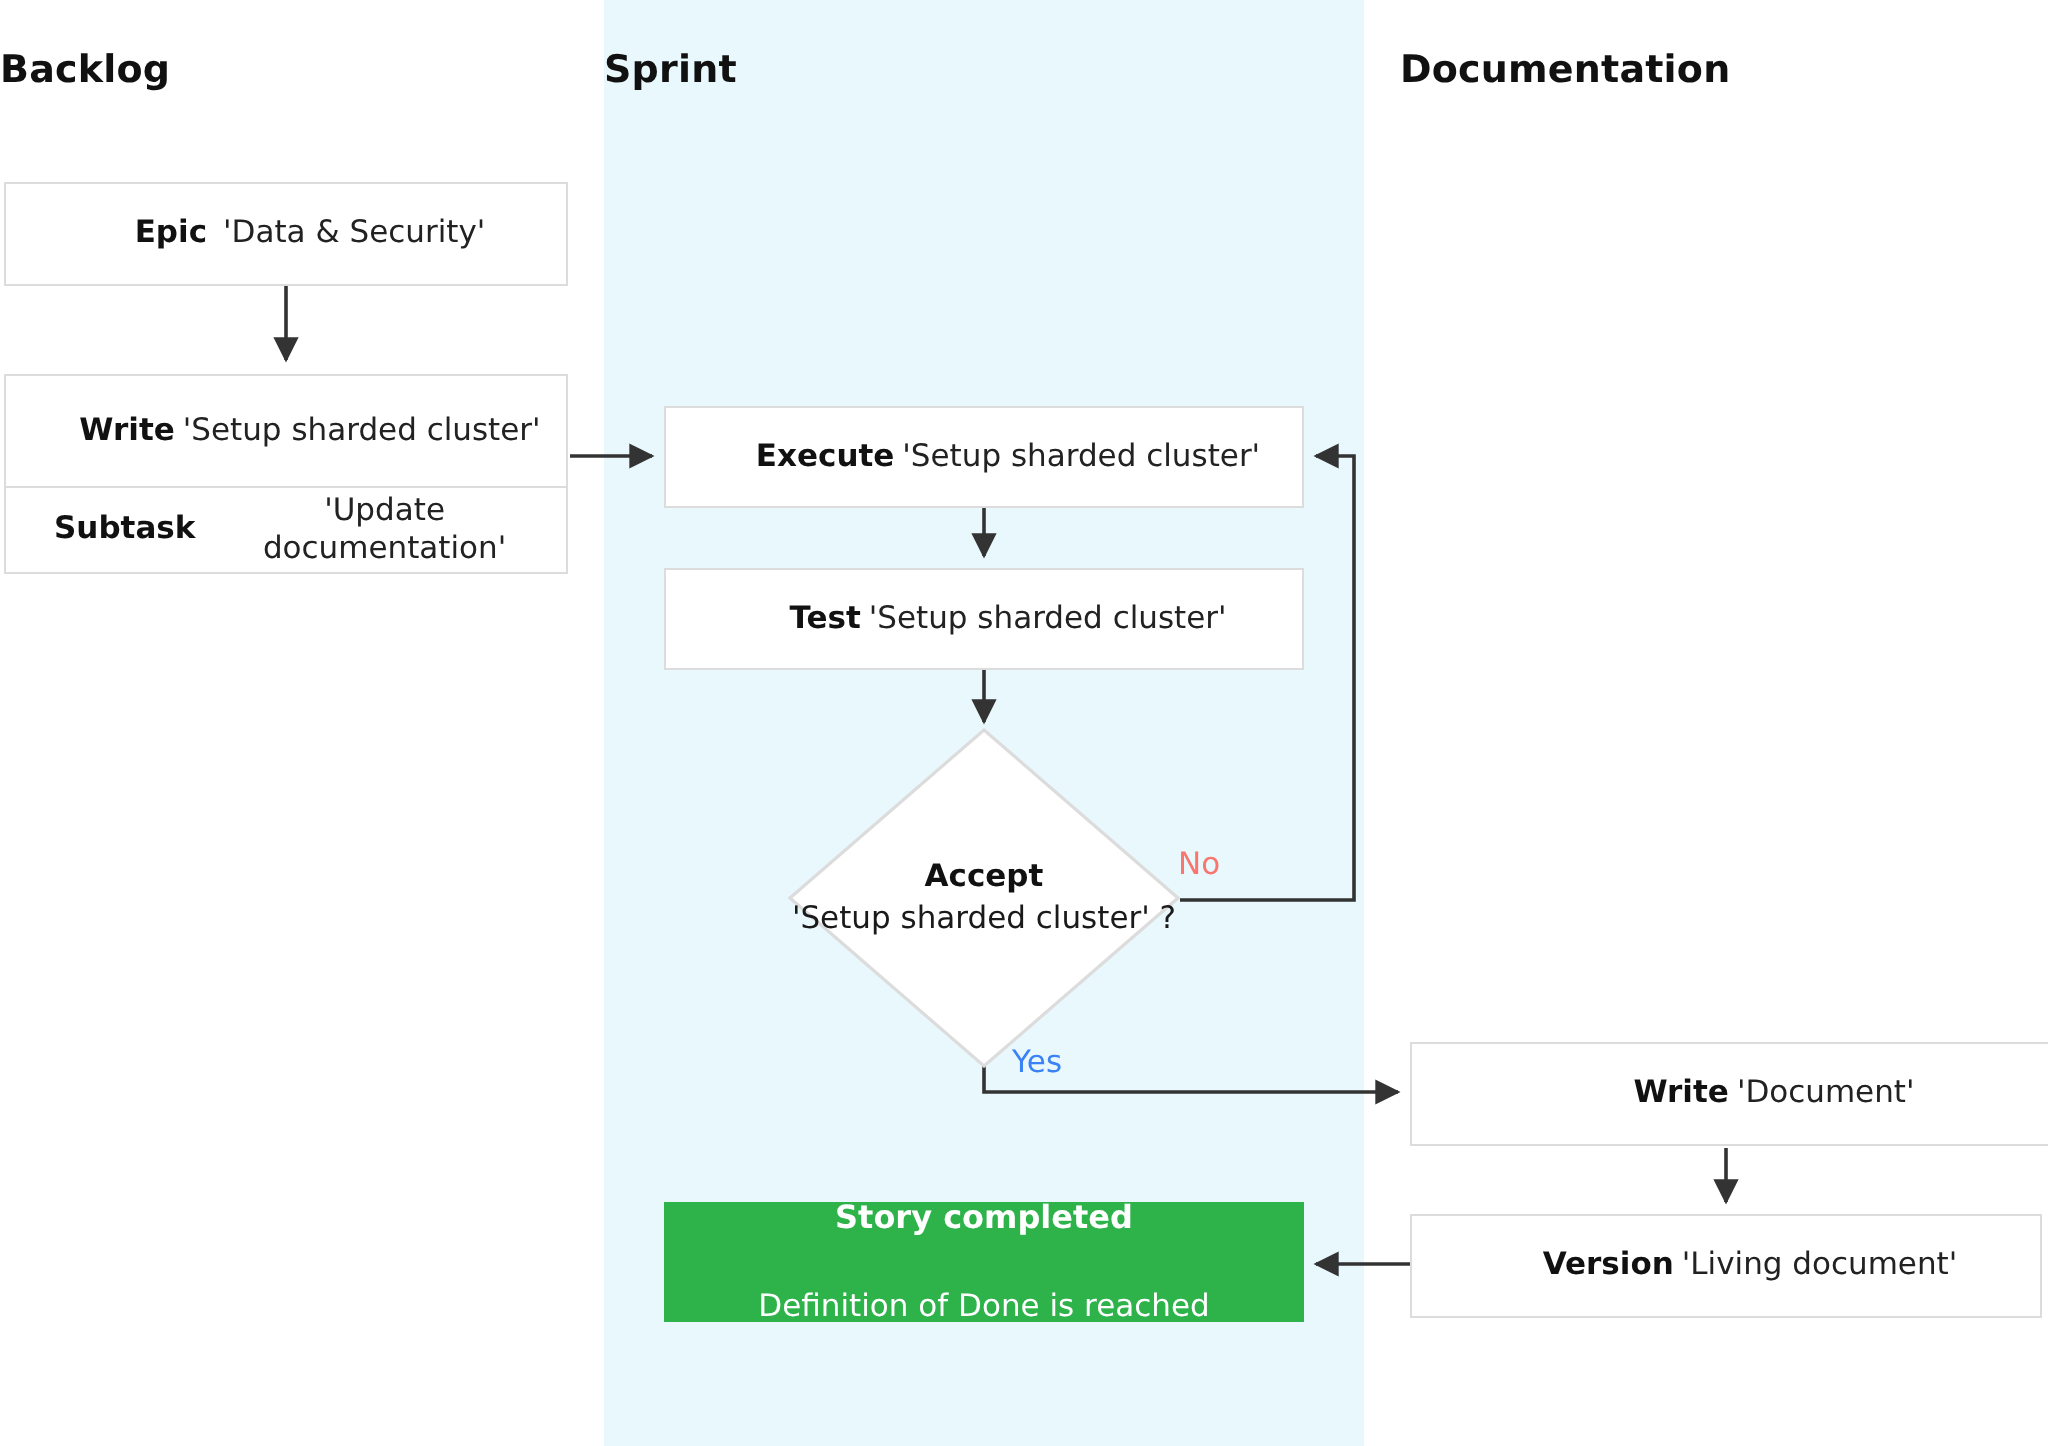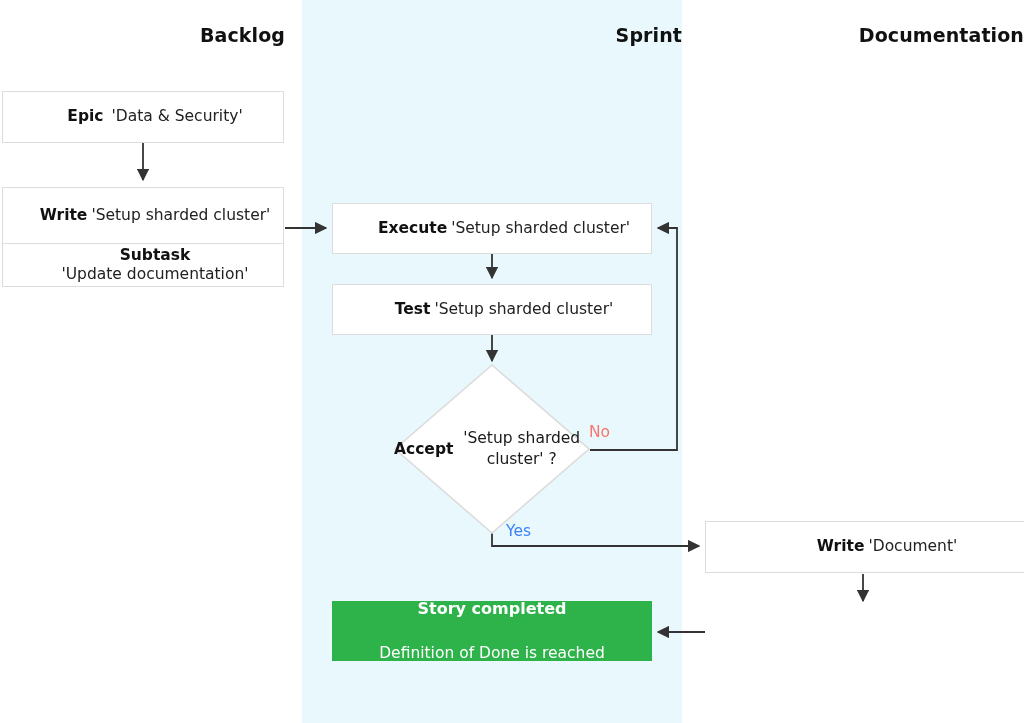--- a/index.html
+++ b/index.html
@@ -20,21 +20,21 @@
   
   .lane-band {
     position: absolute;
     top: 0;
     height: 723px;
     background: #e8f8fd;
   }
   
   .lane-title {
     position: absolute;
-    text-align: right;
+    text-align: left;
     font-size: 19px;
     font-weight: bold;
     color: #111111;
     letter-spacing: 0.1px;
     white-space: nowrap;
   }
   
   .node {
     position: absolute;
     box-sizing: border-box;
@@ -90,20 +90,21 @@
     position: absolute;
   }
   .diamond-shape {
     position: absolute;
     inset: 0;
   }
   .diamond-text {
     position: absolute;
     inset: 0;
     display: flex;
+    flex-direction: column;
     align-items: center;
     justify-content: center;
     text-align: center;
     font-size: 15.5px;
     color: #1a1a1a;
     line-height: 1.33;
     pointer-events: none;
   }
   .diamond-text .d-title {
     font-weight: bold;
@@ -170,21 +171,21 @@
     <span class="sp"></span>
     <span class="lbl-quote">'Data &amp; Security'</span>
   </div>
 
   <div class="node joined-top" style="left:2px; top:187px; width:282px; height:57px;">
     <span class="lbl-strong">Write</span>
     <span class="sp"></span>
     <span class="lbl-quote">'Setup sharded cluster'</span>
   </div>
 
-  <div class="node joined-bottom" style="left:2px; top:244px; width:282px; height:43px;flex-direction:column;">
+  <div class="node joined-bottom" style="left:2px; top:244px; width:282px; height:43px;">
     <span class="lbl-strong">Subtask</span>
     <span class="sp"></span>
     <span class="lbl-quote">'Update documentation'</span>
   </div>
 
   <div class="node" style="left:332px; top:203px; width:320px; height:51px;">
     <span class="lbl-strong">Execute</span>
     <span class="sp"></span>
     <span class="lbl-quote">'Setup sharded cluster'</span>
   </div>
@@ -213,14 +214,19 @@
     <div class="succ-title">Story completed</div>
     <div class="succ-sub">Definition of Done is reached</div>
   </div>
 
   <div class="node" style="left:705px; top:521px; width:340px; height:52px;">
     <span class="lbl-strong">Write</span>
     <span class="sp"></span>
     <span class="lbl-quote">'Document'</span>
   </div>
 
+  <div class="node" style="left:705px; top:607px; width:316px; height:52px;">
+    <span class="lbl-strong">Version</span>
+    <span class="sp"></span>
+    <span class="lbl-quote">'Living document'</span>
+  </div>
 
 </div>
 
 </body></html>

